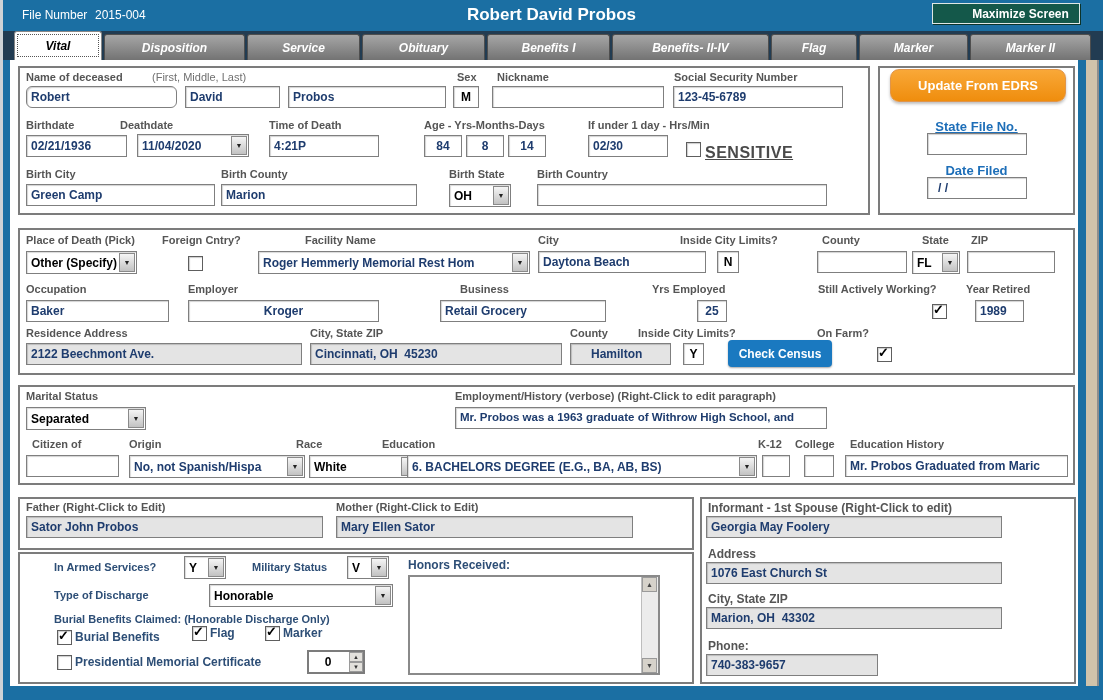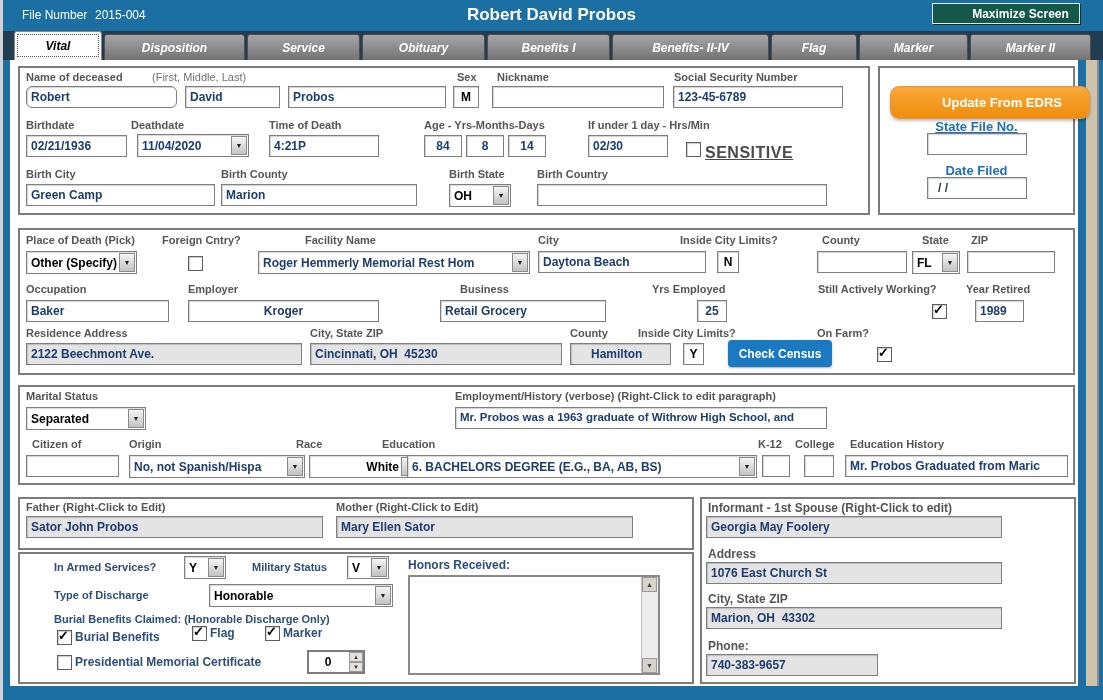--- a/index.html
+++ b/index.html
@@ -33,21 +33,21 @@
   .fld.ctr{text-align:center;padding-left:1px;padding-right:1px;}
   
   .combo{position:absolute;height:23px;background:#fff;border:1px solid #7f7f7f;box-shadow:inset 1px 1px 1px rgba(0,0,0,.15);box-sizing:border-box;z-index:2;cursor:pointer;}
   .combo .cval{position:absolute;left:4px;right:19px;top:4px;font-size:12px;font-weight:bold;color:#000;overflow:hidden;white-space:pre;}
   .combo .cval.navy{color:#1e3c6e;}
   .combo .cbtn{position:absolute;top:1px;right:1px;bottom:1px;width:16px;background:linear-gradient(#f5f5f5,#c2c2c2);border:1px solid #8a8a8a;display:flex;align-items:center;justify-content:center;font-size:7px;color:#222;box-sizing:border-box;}
   
   .cb{position:absolute;width:13px;height:13px;background:#fff;border:1px solid #5e5e5e;box-shadow:inset 1px 1px 1px rgba(0,0,0,.2);z-index:3;cursor:pointer;}
   .cb.checked::after{content:"\2713";position:absolute;left:0;top:-3px;font-size:13px;font-weight:bold;color:#000;}
   
-  .btn-edrs{position:absolute;left:890px;top:86px;width:174px;height:31px;background:linear-gradient(#f9a838,#ef8d0d);border:1px solid #e0954a;border-radius:9px;color:#fff;font-weight:bold;font-size:13px;display:flex;align-items:center;justify-content:center;box-shadow:0 2px 3px rgba(0,0,0,.25);z-index:3;cursor:pointer;padding-left:24px;}
+  .btn-edrs{position:absolute;left:890px;top:69px;width:174px;height:31px;background:linear-gradient(#f9a838,#ef8d0d);border:1px solid #e0954a;border-radius:9px;color:#fff;font-weight:bold;font-size:13px;display:flex;align-items:center;justify-content:center;box-shadow:0 2px 3px rgba(0,0,0,.25);z-index:3;cursor:pointer;}
   .btn-census{position:absolute;left:728px;top:340px;width:104px;height:27px;background:#1a79c0;border-radius:4px;color:#fff;font-weight:bold;font-size:12px;display:flex;align-items:center;justify-content:center;box-shadow:0 1px 2px rgba(0,0,0,.35);z-index:3;cursor:pointer;}
   
   .spinner{position:absolute;left:307px;top:650px;width:58px;height:24px;border:2px solid #7c7c7c;background:#fff;box-sizing:border-box;z-index:3;}
   .spinner .spv{position:absolute;left:0;right:16px;top:3px;text-align:center;font-size:12px;font-weight:bold;color:#000;}
   .spinner .sbcol{position:absolute;right:0;top:0;bottom:0;width:14px;display:flex;flex-direction:column;}
   .spinner .sb{flex:1;background:#e3e1dc;border:1px solid #9a9a9a;font-size:6px;color:#333;display:flex;align-items:center;justify-content:center;cursor:pointer;}
   
   .txtarea{position:absolute;left:408px;top:575px;width:252px;height:100px;border:2px solid #8a8a8a;background:#fff;box-sizing:border-box;z-index:3;}
   .txtarea .scroll{position:absolute;right:0;top:0;bottom:0;width:16px;background:#ececec;border-left:1px solid #bdbdbd;}
   .txtarea .sbtn{position:absolute;left:0;width:15px;height:15px;background:#d6d2ca;border:1px solid #9a9a9a;font-size:7px;color:#444;display:flex;align-items:center;justify-content:center;box-sizing:border-box;cursor:pointer;}
@@ -88,21 +88,21 @@
   <div class="lbl" style="left:497px;top:71px;">Nickname</div>
   <div class="lbl" style="left:674px;top:71px;">Social Security Number</div>
   <div class="fld" style="left:26px;top:86px;width:151px;border-radius:6px;">Robert</div>
   <div class="fld" style="left:185px;top:86px;width:95px;">David</div>
   <div class="fld" style="left:288px;top:86px;width:158px;">Probos</div>
   <div class="fld blk ctr" style="left:453px;top:86px;width:26px;">M</div>
   <div class="fld" style="left:492px;top:86px;width:172px;"></div>
   <div class="fld" style="left:673px;top:86px;width:170px;">123-45-6789</div>
 
   <div class="lbl" style="left:26px;top:119px;">Birthdate</div>
-  <div class="lbl" style="left:131px;top:119px;">Deathdate</div>
+  <div class="lbl" style="left:120px;top:119px;">Deathdate</div>
   <div class="lbl" style="left:269px;top:119px;">Time of Death</div>
   <div class="lbl" style="left:424px;top:119px;">Age - Yrs-Months-Days</div>
   <div class="lbl" style="left:588px;top:119px;">If under 1 day - Hrs/Min</div>
   <div class="fld" style="left:26px;top:135px;width:101px;">02/21/1936</div>
   <div class="combo" style="left:137px;top:134px;width:112px;">
     <span class="cval navy">11/04/2020</span>
     <span class="cbtn">▼</span>
   </div>
   <div class="fld" style="left:269px;top:135px;width:110px;">4:21P</div>
   <div class="fld ctr" style="left:424px;top:135px;width:38px;">84</div>
@@ -197,21 +197,21 @@
   <div class="lbl" style="left:296px;top:438px;">Race</div>
   <div class="lbl" style="left:382px;top:438px;">Education</div>
   <div class="lbl" style="left:758px;top:438px;">K-12</div>
   <div class="lbl" style="left:795px;top:438px;">College</div>
   <div class="lbl" style="left:850px;top:438px;">Education History</div>
   <div class="fld" style="left:26px;top:455px;width:93px;"></div>
   <div class="combo" style="left:129px;top:455px;width:176px;">
     <span class="cval navy">No, not Spanish/Hispa</span>
     <span class="cbtn">▼</span>
   </div>
-  <div class="combo" style="left:309px;top:455px;width:110px;text-align:right;">
+  <div class="combo" style="left:309px;top:455px;width:110px;">
     <span class="cval">White</span>
     <span class="cbtn">▼</span>
   </div>
   <div class="combo" style="left:407px;top:455px;width:350px;">
     <span class="cval navy">6. BACHELORS DEGREE (E.G., BA, AB, BS)</span>
     <span class="cbtn">▼</span>
   </div>
   <div class="fld ctr" style="left:762px;top:455px;width:28px;"></div>
   <div class="fld ctr" style="left:804px;top:455px;width:30px;"></div>
   <div class="fld" style="left:845px;top:455px;width:223px;">Mr. Probos Graduated from Maric</div>

